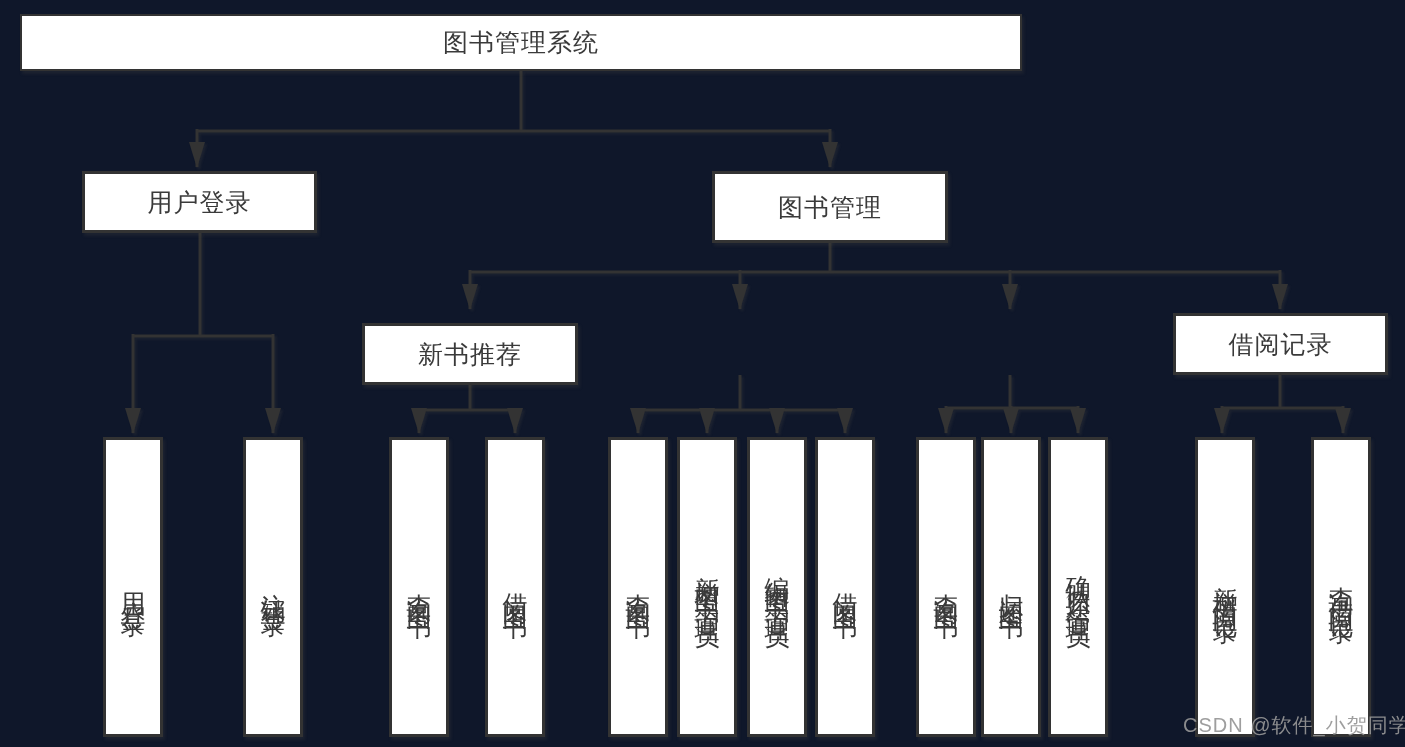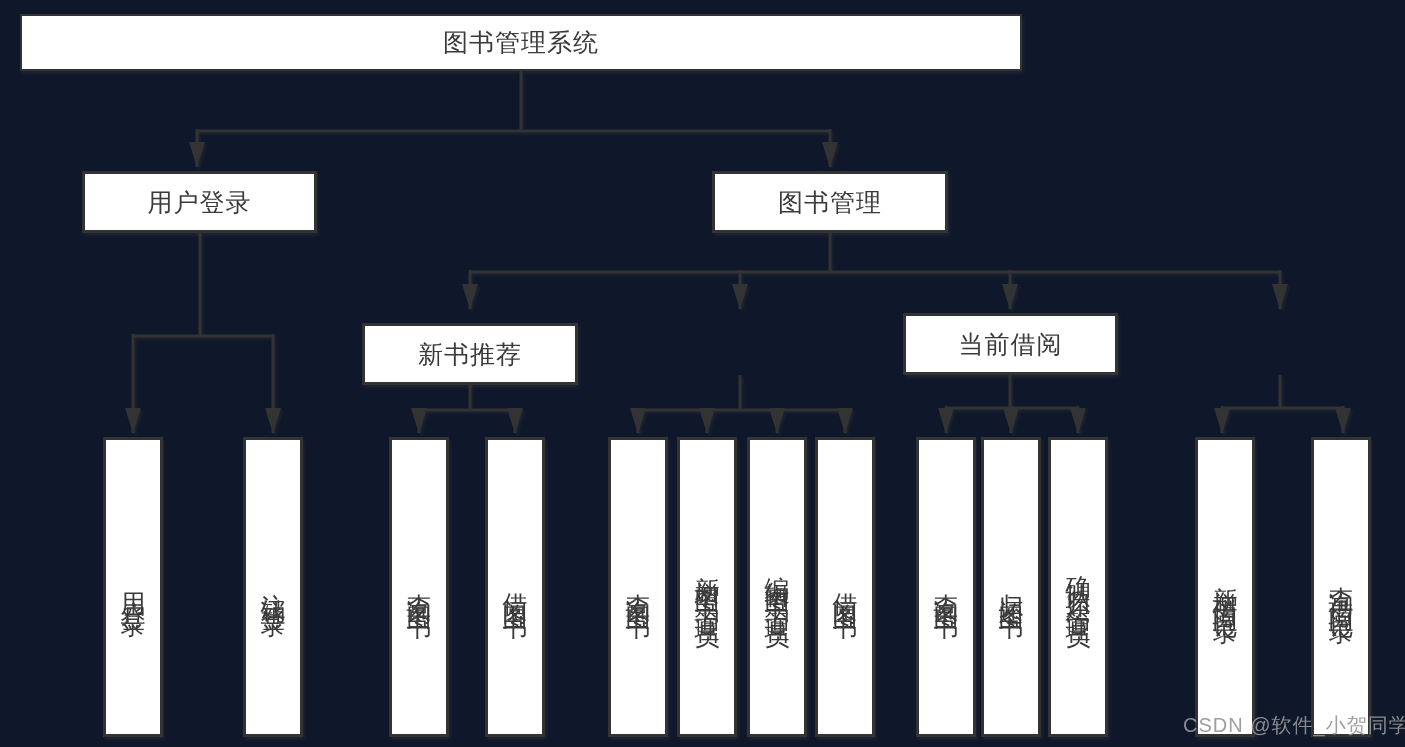--- a/index.html
+++ b/index.html
@@ -115,29 +115,29 @@
     </g>
   </svg>
 
   <div class="node root" style="left:20px; top:14px; width:1002px; height:57px;">
     <span class="hlabel">图书管理系统</span>
   </div>
 
   <div class="node" style="left:82px; top:171px; width:235px; height:62px;">
     <span class="hlabel">用户登录</span>
   </div>
-  <div class="node" style="left:712px; top:171px; width:236px; height:62px;">
+  <div class="node" style="left:712px; top:171px; width:236px; height:72px;">
     <span class="hlabel">图书管理</span>
   </div>
 
   <div class="node" style="left:362px; top:323px; width:216px; height:62px;">
     <span class="hlabel">新书推荐</span>
   </div>
-  <div class="node" style="left:903px; top:313px; width:215px; height:62px;">
-    <span class="hlabel">当前借阅</span>
+  <div class="node" style="left:1173px; top:313px; width:215px; height:62px;">
+    <span class="hlabel">借阅记录</span>
   </div>
 
   <div class="node leaf" style="left:103px; top:437px; width:60px; height:300px;">
     <span class="vlabel">用户登录</span>
   </div>
   <div class="node leaf" style="left:243px; top:437px; width:60px; height:300px;">
     <span class="vlabel">注销登录</span>
   </div>
 
   <div class="node leaf" style="left:389px; top:437px; width:60px; height:300px;">

